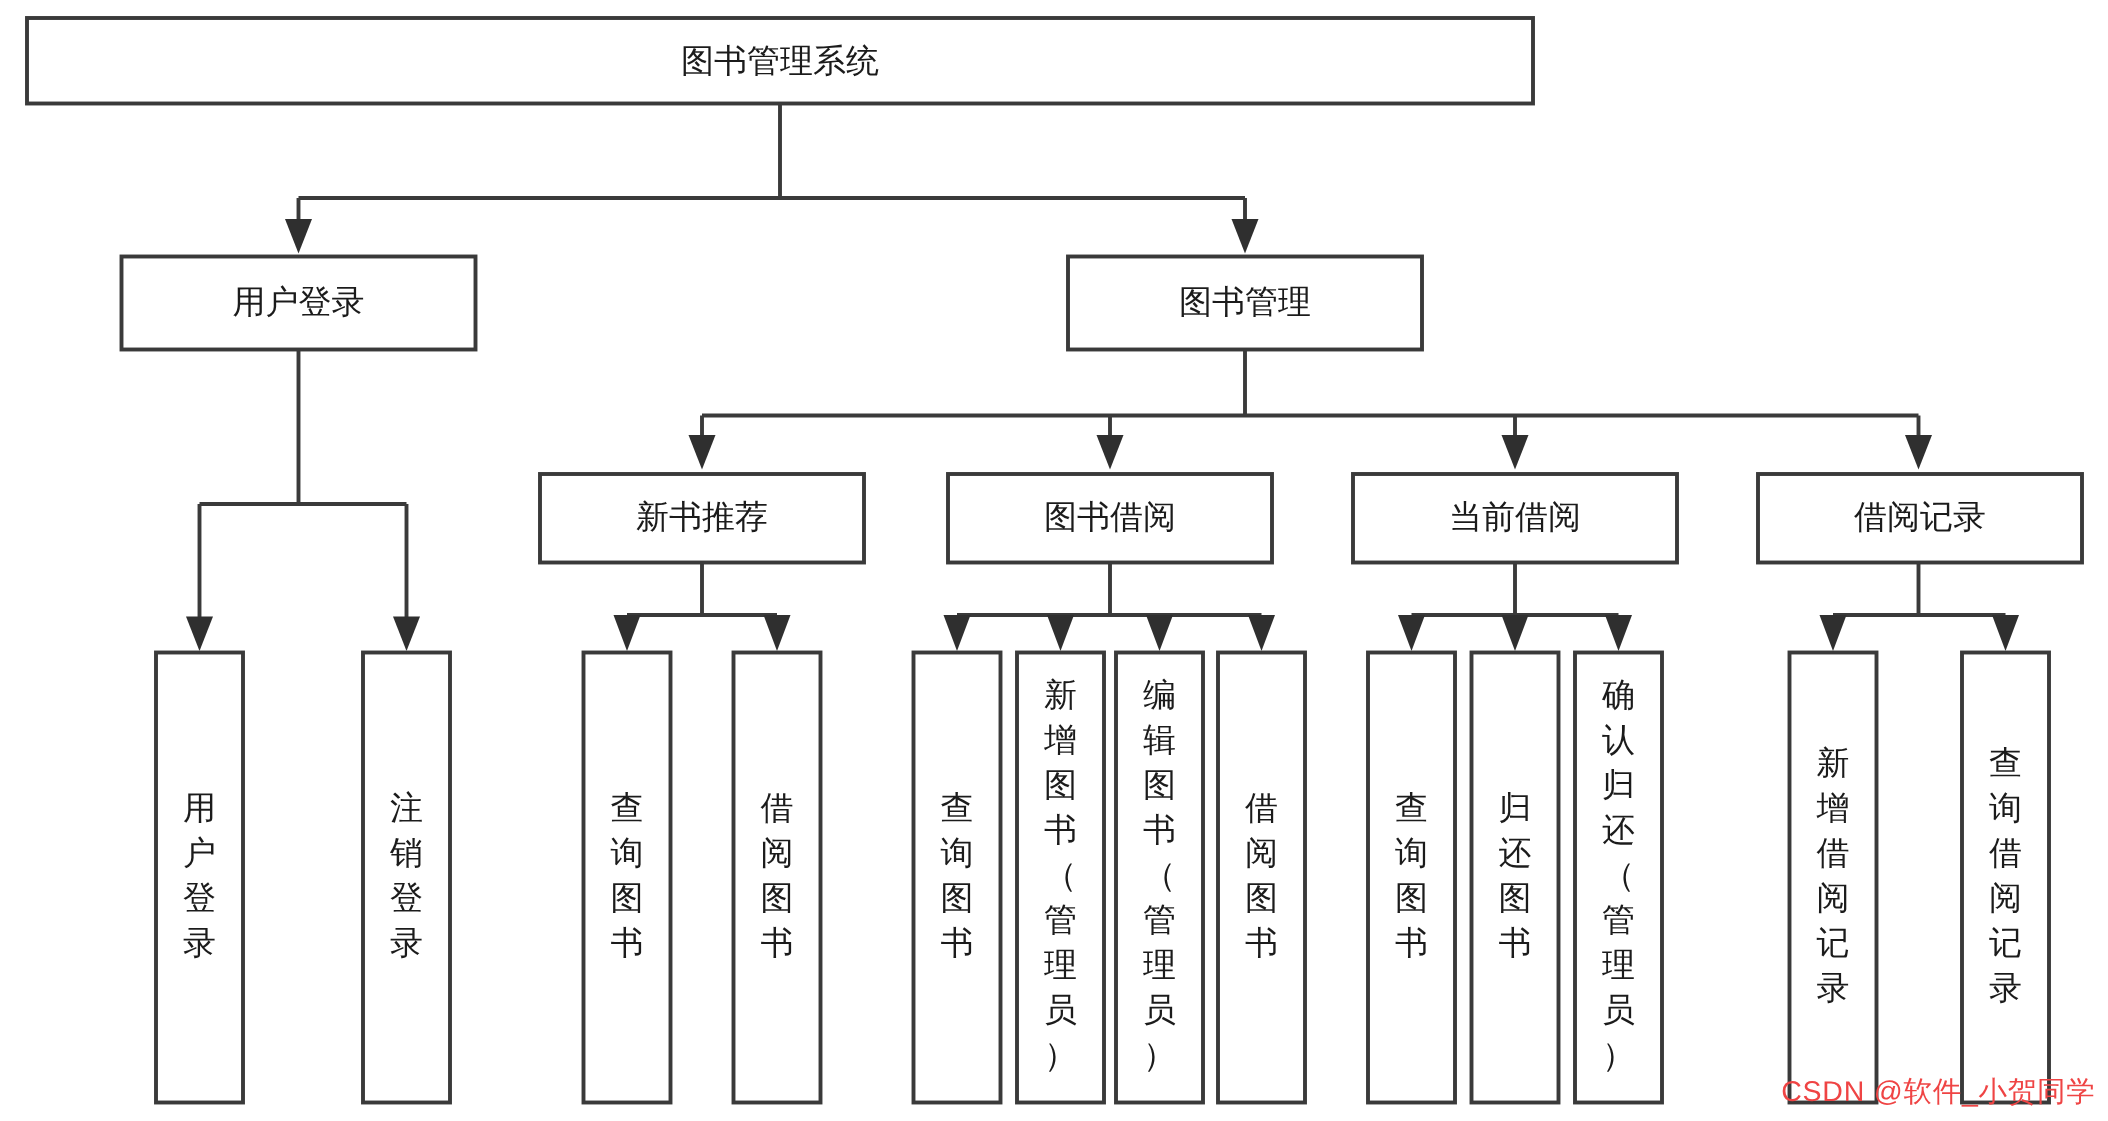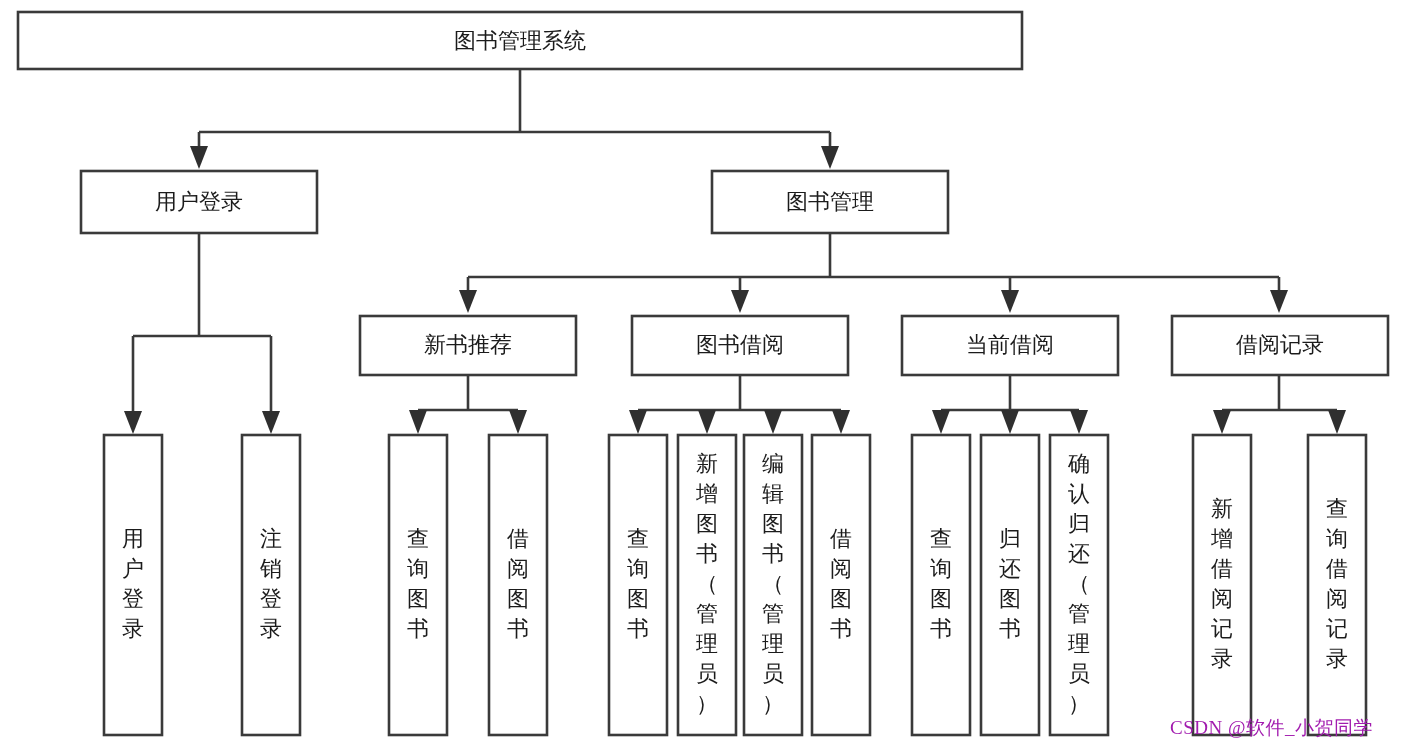--- a/index.html
+++ b/index.html
@@ -48,25 +48,25 @@
     dominant-baseline: middle;
   }
   .node-label-v {
     font-family: "Liberation Sans", "DejaVu Sans", sans-serif;
     font-size: 22px;
     fill: #1b1b1b;
     text-anchor: middle;
   }
   .watermark-text {
     position: absolute;
-    right: 32px;
+    right: 8px;
     bottom: 6px;
-    font-family: Liberation Serif, serif;
+    font-family: Liberation Sans, sans-serif;
     font-size: 19px;
-    color: #a21caf;
+    color: #ef4444;
     white-space: nowrap;
     letter-spacing: 0.5px;
     pointer-events: none;
   }
 </style>
 </head>
 <body>
 
 <div id="diagram-root">
   <svg class="flow" viewBox="0 0 1405 747" xmlns="http://www.w3.org/2000/svg">

